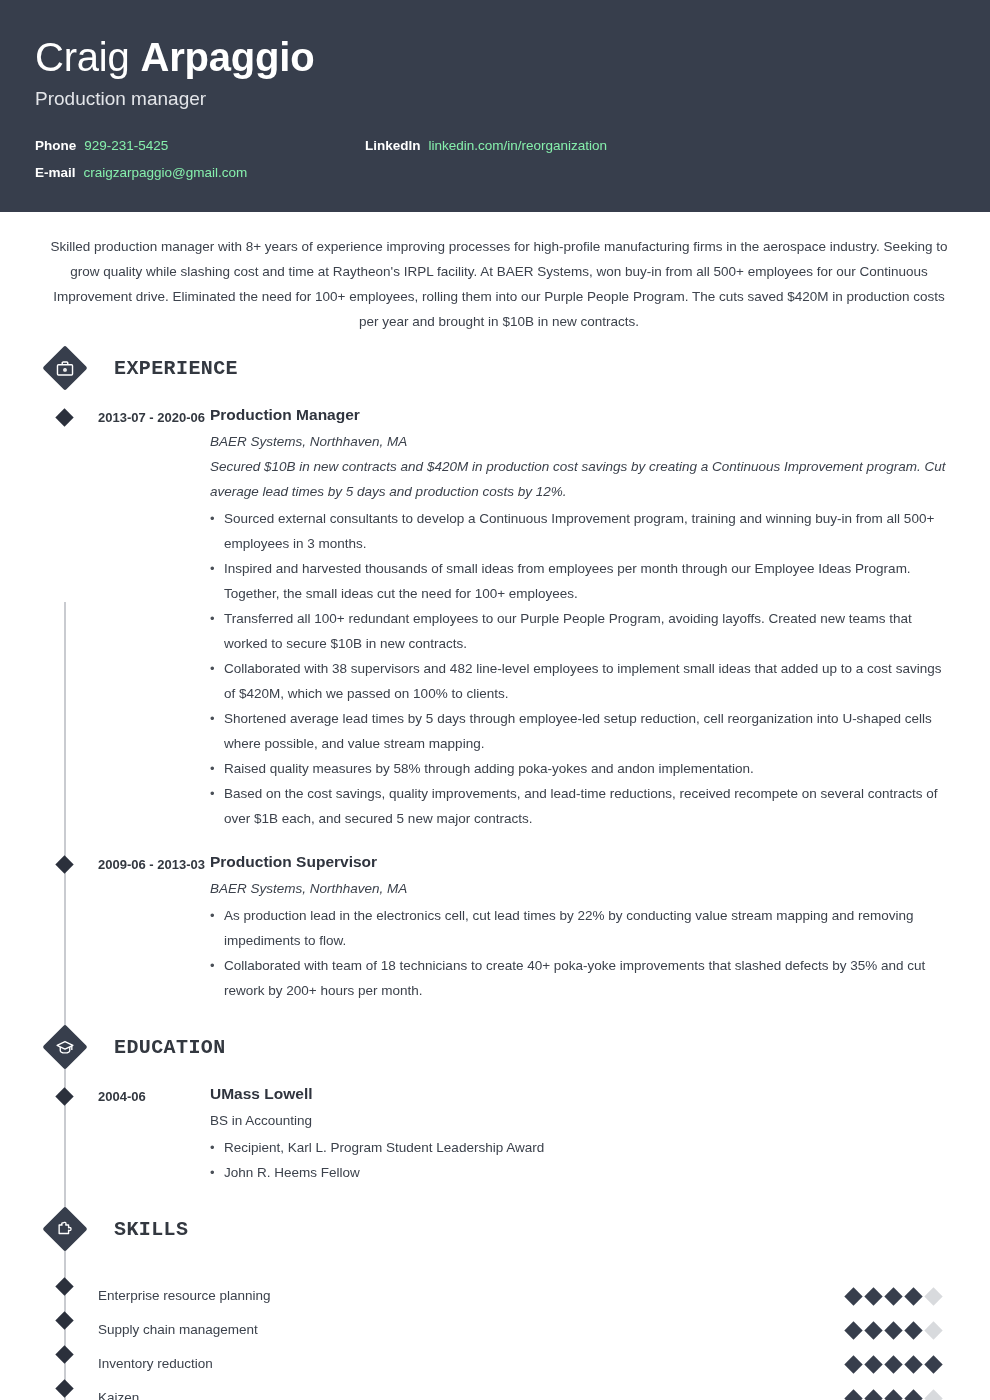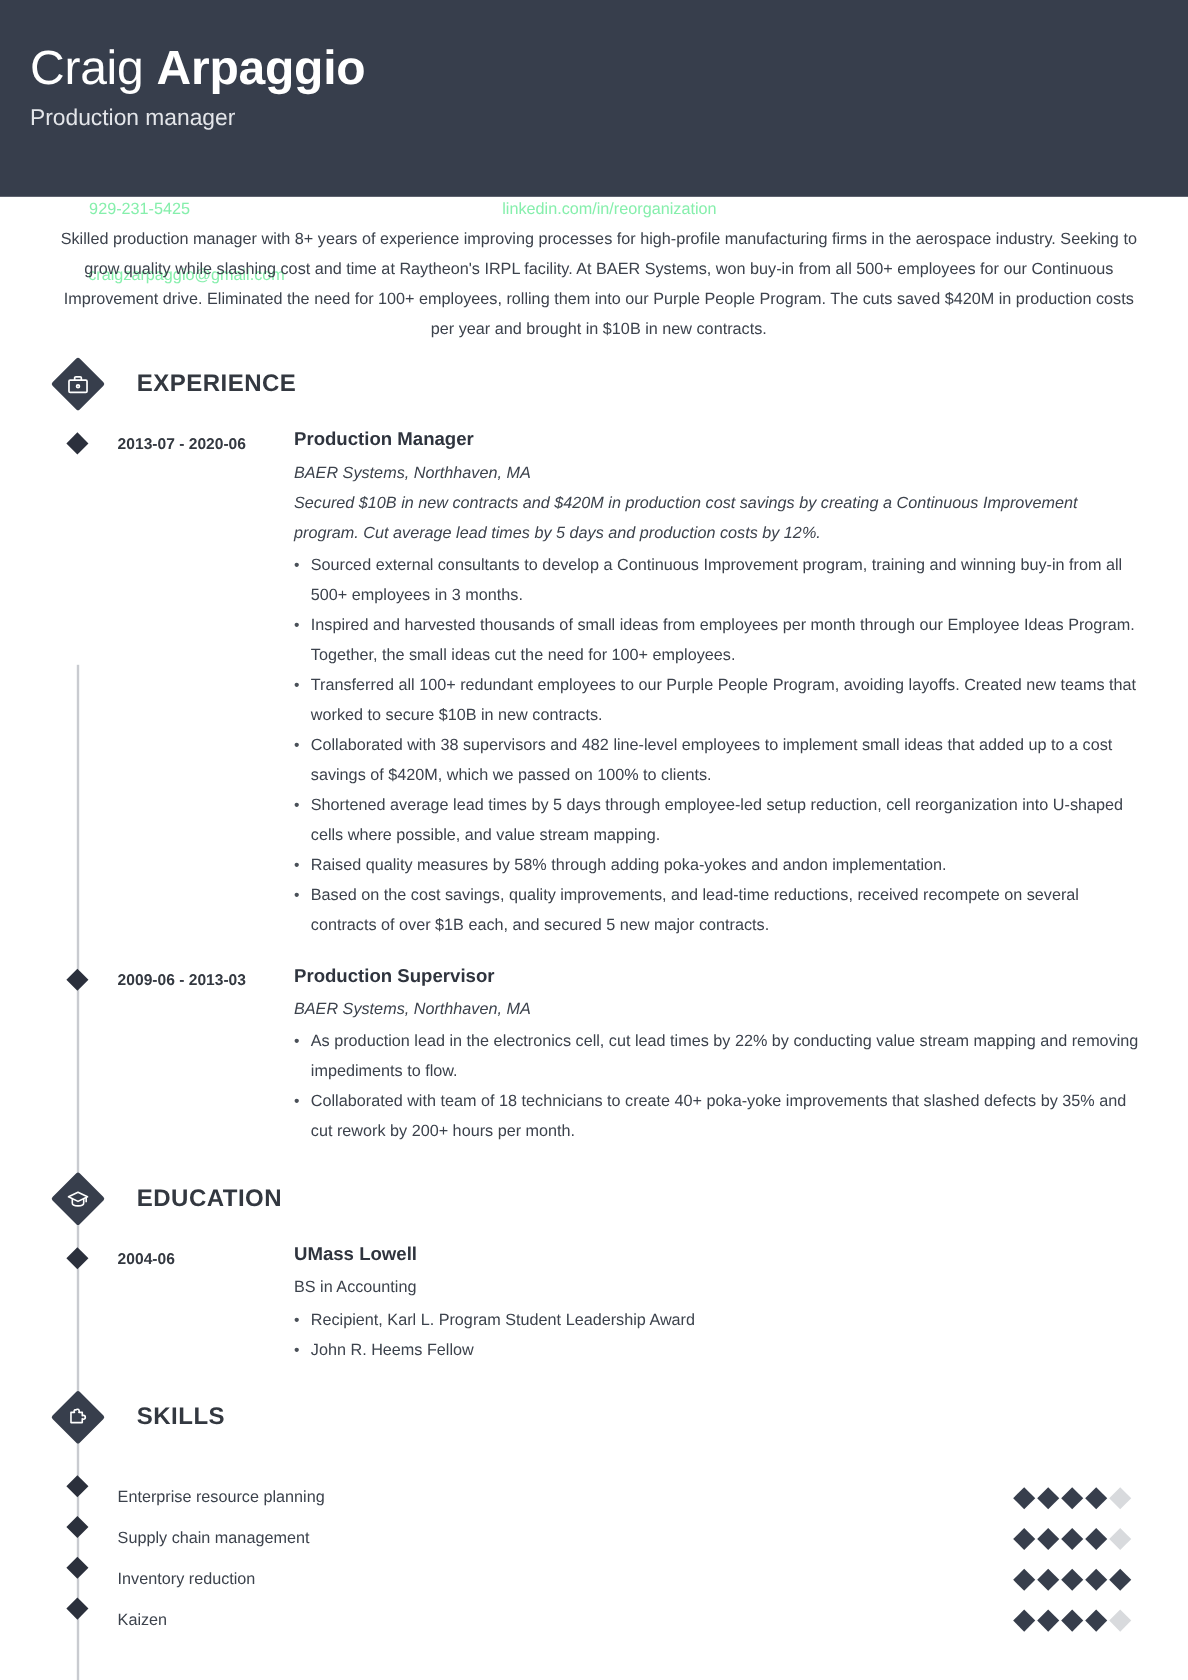--- a/index.html
+++ b/index.html
@@ -11,22 +11,22 @@
     width: 990px;
     min-height: 1400px;
     font-family: "Liberation Sans", sans-serif;
     color: #333840;
     position: relative;
   }
 
   
   .header {
     background: #373e4c;
-    padding: 36px 40px 30px 25px;
-    height: 164px;
+    padding: 36px 40px 30px 35px;
+    height: 212px;
   }
   .name {
     font-size: 40px;
     line-height: 1.06;
     color: #ffffff;
     font-weight: 400;
     letter-spacing: -0.2px;
     margin: 0 0 10px 0;
   }
   .name b { font-weight: 700; }
@@ -43,21 +43,20 @@
   .contact-row {
     display: flex;
     margin-bottom: 12px;
     align-items: baseline;
   }
   .contact-cell {
     display: flex;
     align-items: baseline;
     font-size: 13.5px;
     color: #e6e8ec;
-    margin-top: 28px;
   }
   .contact-cell.col1 { width: 330px; flex: 0 0 330px; }
   .contact-label {
     font-weight: 700;
     color: #ffffff;
     margin-right: 8px;
     white-space: nowrap;
   }
   .contact-value { color: #86efac; }
 
@@ -86,20 +85,21 @@
   }
 
   
   .section-head {
     display: flex;
     align-items: center;
     position: relative;
     z-index: 2;
     margin: 0 0 10px 0;
     padding-left: 0;
+    font-family: Liberation Mono, monospace;
   }
   .sec-diamond {
     width: 32px; height: 32px;
     background: #373e4c;
     transform: rotate(45deg);
     margin-left: 9px;
     flex: 0 0 32px;
     display: flex;
     align-items: center;
     justify-content: center;
@@ -117,21 +117,20 @@
     color: #333840;
     margin-left: 33px;
   }
 
   
   .entry {
     position: relative;
     display: flex;
     z-index: 2;
     margin-top: 20px;
-    gap: 35px;
   }
   .entry-dot {
     position: absolute;
     left: 18px;
     top: 7px;
     width: 13px; height: 13px;
     background: #2b303c;
     transform: rotate(45deg);
     z-index: 3;
   }

